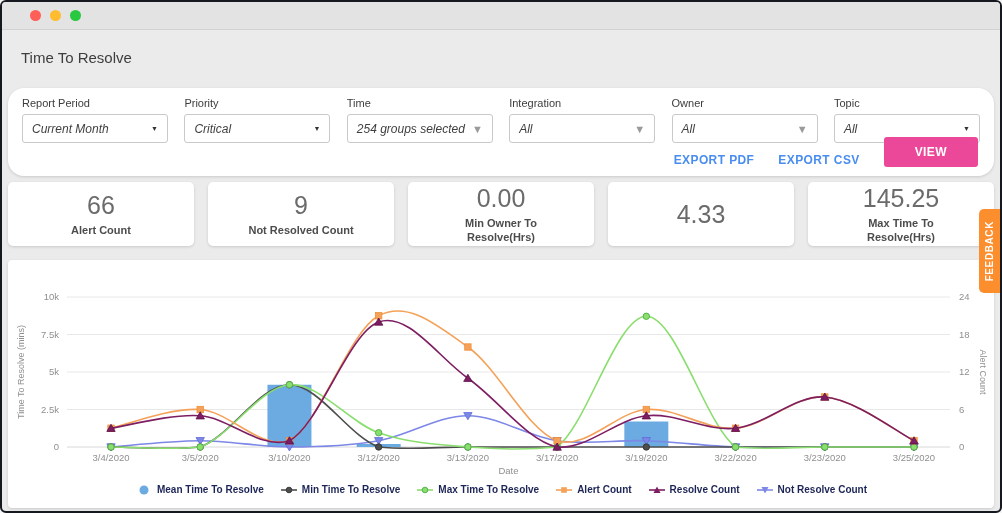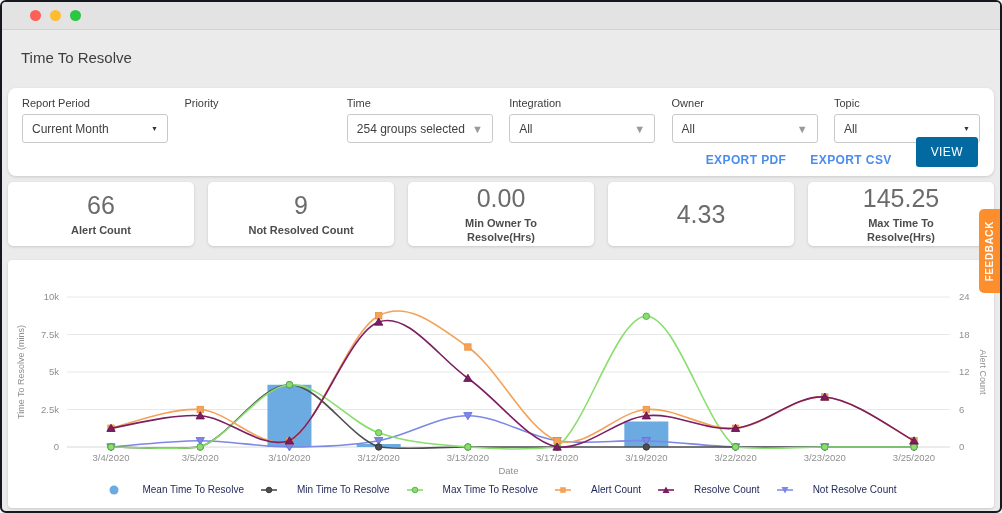--- a/index.html
+++ b/index.html
@@ -4,55 +4,55 @@
 <style>
   html,body { margin:0; padding:0; background:#f5f5f5; font-family:"Liberation Sans", sans-serif; }
   .window { position:relative; width:1002px; height:513px; box-sizing:border-box;
             border:2px solid #15181f; border-radius:6px; background:#ebebeb; overflow:hidden; }
   .titlebar { height:27px; background:#e3e3e3; border-bottom:1px solid #d2d2d2;
               display:flex; align-items:center; padding-left:28px; gap:9px; }
   .dot { width:11px; height:11px; border-radius:50%; display:inline-block; cursor:pointer; }
   .page-title { font-size:15px; color:#3d3d3d; padding:19px 0 0 19px; }
 
   .filter-card { position:absolute; left:6px; right:6px; top:86px; height:88px; background:#fff;
-                 border-radius:8px; box-shadow:0 1px 3px rgba(0,0,0,.14); box-sizing:border-box;
+                 border-radius:16px; box-shadow:0 1px 3px rgba(0,0,0,.14); box-sizing:border-box;
                  padding:9px 14px; }
   .filters { display:flex; justify-content:space-between; }
   .filter-group { width:146px; }
   .filter-label { font-size:11px; color:#3c3c3c; margin-bottom:5px; }
   .select-box { height:27px; border:1px solid #c9c9c9; border-radius:3px; background:#fff;
                 display:flex; align-items:center; justify-content:space-between; padding:0 9px;
-                font-size:12px; color:#3f3f3f; cursor:pointer; }
+                font-size:12px; color:#3f3f3f; cursor:pointer;font-style:italic; }
   .select-arrow.native { font-size:7px; color:#333; }
   .select-arrow.muted  { font-size:11px; color:#9a9a9a; }
   .actions { position:absolute; right:16px; bottom:9px; display:flex; align-items:flex-end; gap:24px; }
   .export-link { font-size:12px; font-weight:bold; letter-spacing:.4px; color:#4a8df0;
                  text-decoration:none; cursor:pointer; }
-  .view-btn { border:none; background:#0369a1; color:#fff; font-size:12px; font-weight:normal;
-              letter-spacing:.4px; padding:8px 15px; border-radius:3px; cursor:pointer;
+  .view-btn { border:none; background:#ec4899; color:#fff; font-size:12px; font-weight:bold;
+              letter-spacing:.4px; padding:8px 31px; border-radius:3px; cursor:pointer;
               font-family:"Liberation Sans", sans-serif; }
 
   .stats-row { position:absolute; top:180px; left:6px; right:6px; display:flex; gap:14px; }
   .stat-card { flex:1; height:64px; background:#fff; border-radius:5px;
                box-shadow:0 1px 3px rgba(0,0,0,.14); display:flex; flex-direction:column;
                align-items:center; justify-content:center; }
   .stat-value { font-size:25px; color:#6b6b6b; }
   .stat-label { font-size:11px; font-weight:bold; color:#4c4c4c; margin-top:3px;
                 text-align:center; width:118px; line-height:1.3; }
 
   .feedback-tab { position:absolute; right:0; top:207px; width:21px; height:84px; z-index:30;
                   border-radius:5px 0 0 5px; display:flex; align-items:center; justify-content:center;
                   cursor:pointer; }
   .feedback-tab span { writing-mode:vertical-rl; transform:rotate(180deg); color:#fff;
                        font-size:10px; font-weight:bold; letter-spacing:.6px; }
 
   .chart-card { position:absolute; left:6px; right:6px; top:258px; height:248px; background:#fff;
                 border-radius:4px; box-shadow:0 1px 3px rgba(0,0,0,.14); box-sizing:border-box; }
   .legend-row { display:flex; justify-content:center; align-items:center; gap:16px; margin-top:2px; }
-  .legend-item { display:flex; align-items:center; gap:19px; font-size:10px; font-weight:normal;
+  .legend-item { display:flex; align-items:center; gap:4px; font-size:10px; font-weight:bold;
                  color:#1d2557; cursor:pointer; white-space:nowrap; }
 </style>
 </head>
 <body>
 
 <div class="window">
 
   <div class="titlebar">
     <span class="dot" style="background: rgb(255, 95, 87);"></span>
     <span class="dot" style="background: rgb(254, 188, 46);"></span>
@@ -66,20 +66,24 @@
   <div class="filter-group">
     <div class="filter-label">Report Period</div>
     <div class="select-box">
       <span class="select-value">Current Month</span>
       <span class="select-arrow native">▼</span>
     </div>
   </div>
 
   <div class="filter-group">
     <div class="filter-label">Priority</div>
+    <div class="select-box">
+      <span class="select-value">Critical</span>
+      <span class="select-arrow native">▼</span>
+    </div>
   </div>
 
   <div class="filter-group">
     <div class="filter-label">Time</div>
     <div class="select-box">
       <span class="select-value">254 groups selected</span>
       <span class="select-arrow muted">▼</span>
     </div>
   </div>
 

